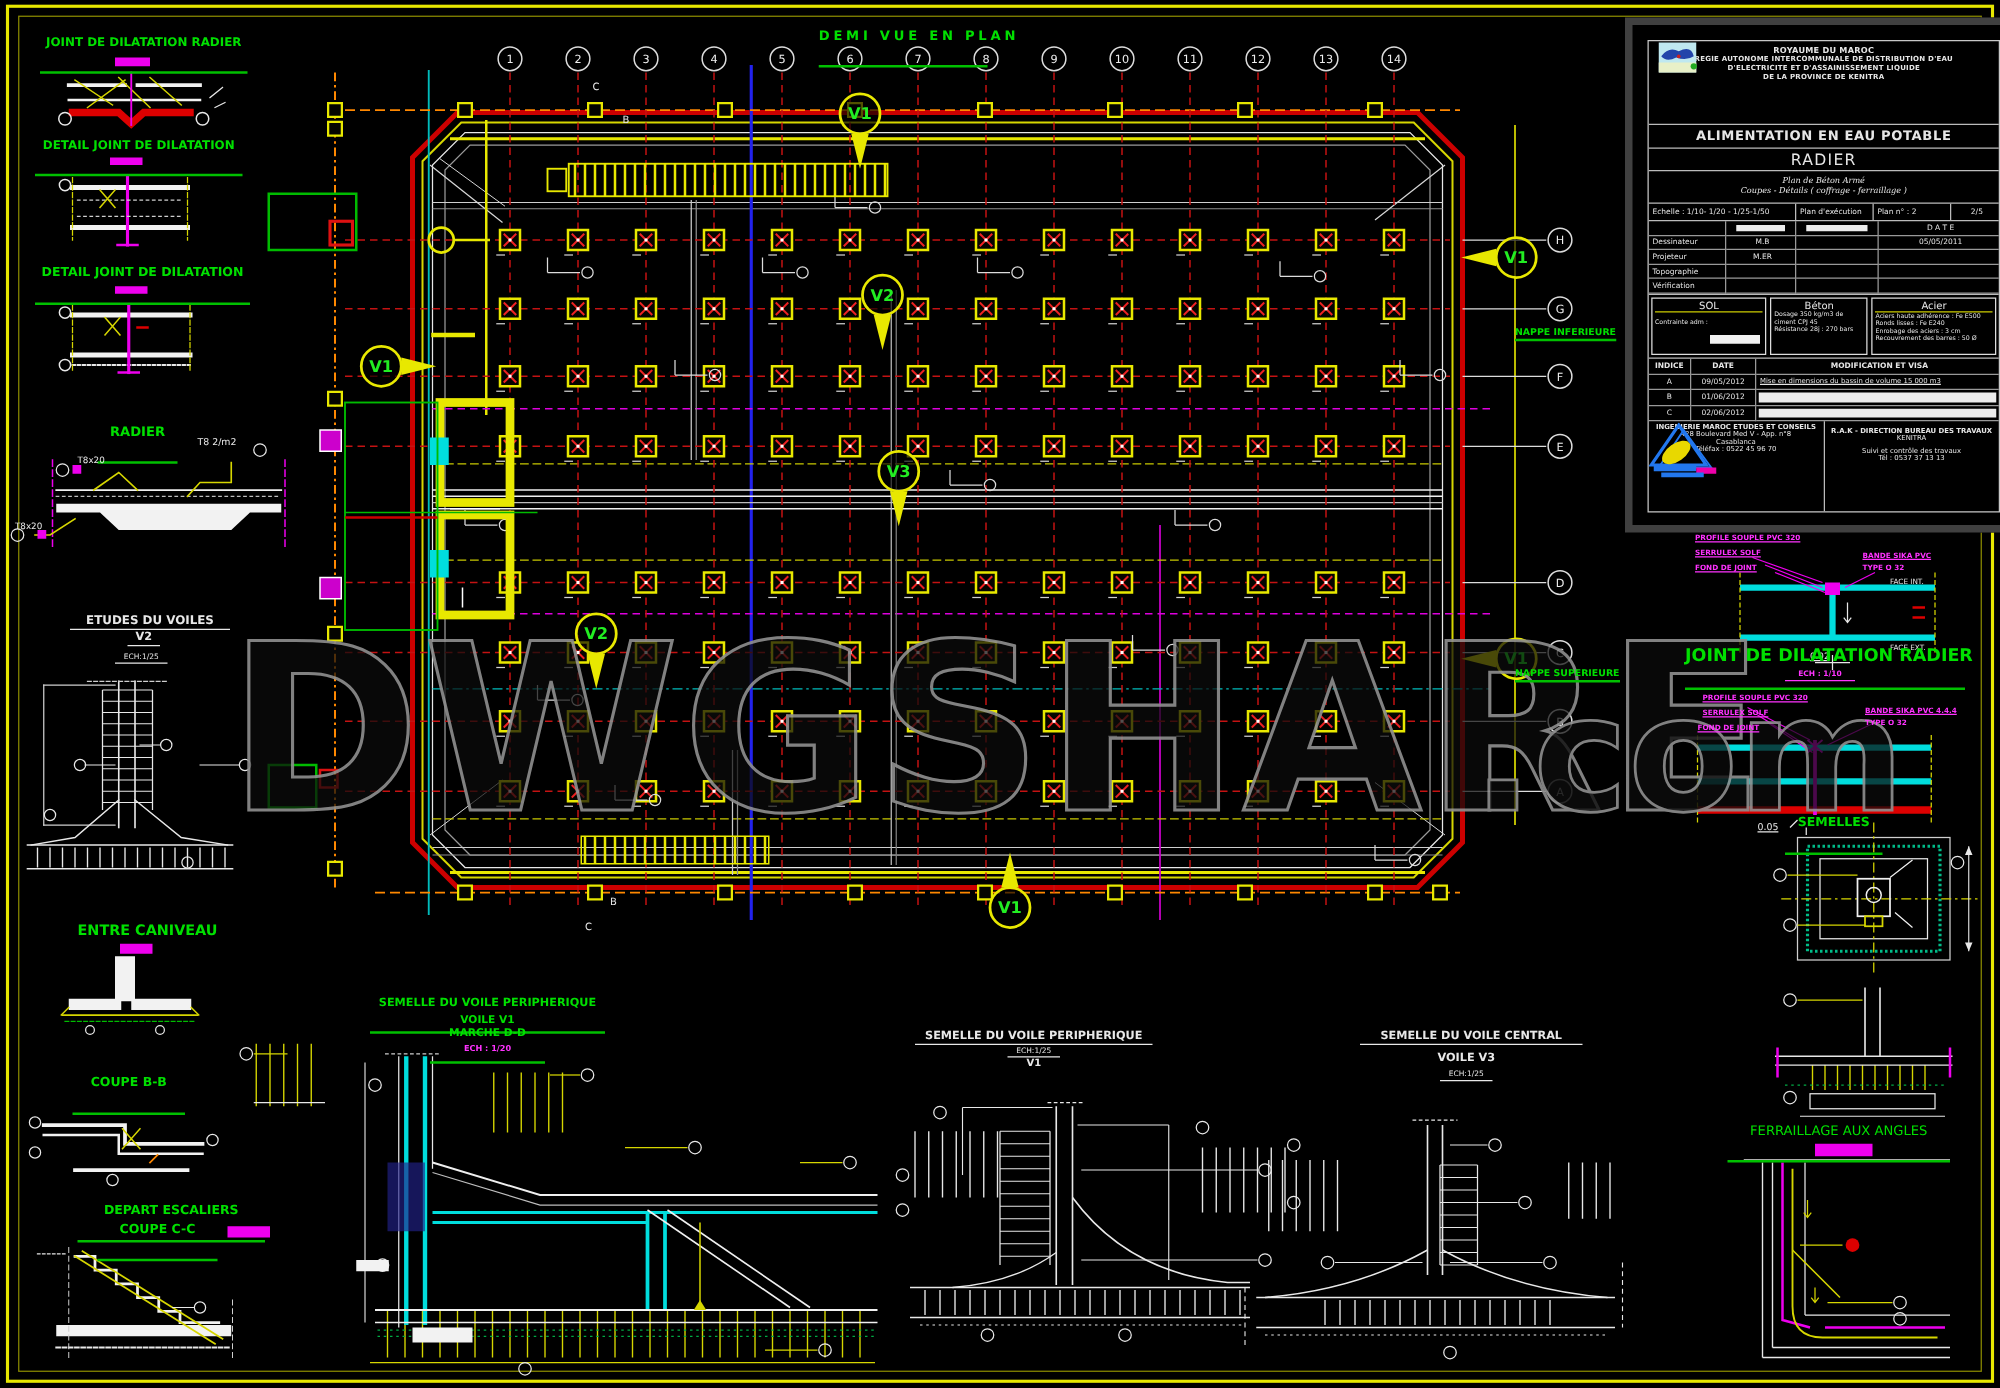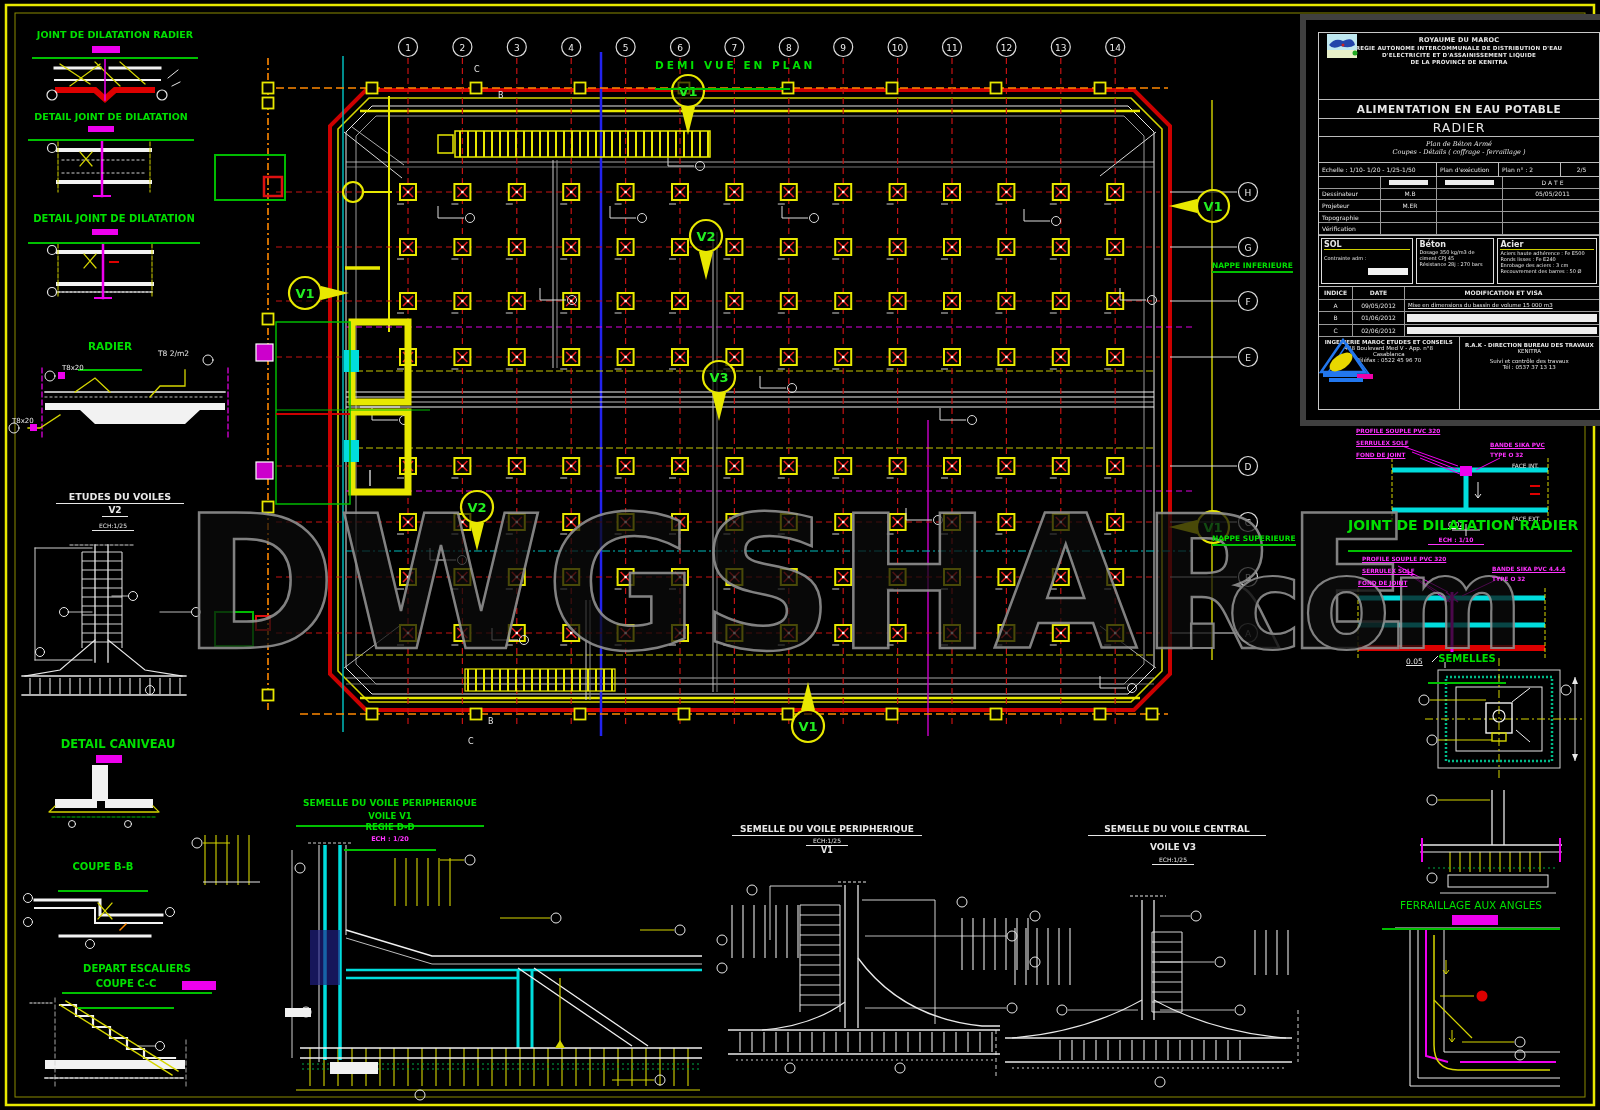--- a/index.html
+++ b/index.html
@@ -35,21 +35,21 @@
   .tb-scale div{border-right:1px solid #bbb;height:100%;display:flex;align-items:center;padding-left:3px;}
   .tb-scale div:last-child{border-right:none;justify-content:center;}
   .tb-people{height:58px;display:grid;grid-template-columns:62px 56px 66px 1fr;
              grid-auto-rows:1fr;font-size:6px;background:transparent;}
   .tb-people>div{border-right:1px solid #999;border-bottom:1px solid #999;display:flex;
                  align-items:center;padding-left:3px;position:relative;}
   .tb-people>div:nth-child(4n){border-right:none;justify-content:center;}
   .tb-people .wbar{position:absolute;left:8px;top:3px;right:8px;bottom:3px;background:#ececec;}
   .tb-boxes{height:46px;display:flex;gap:3px;padding:2px;border-bottom:1px solid #bbb;}
   .tb-box{border:1px solid #ddd;flex:1;font-size:5px;position:relative;padding:1px 2px;}
-  .tb-box .bt{font-weight:bold;font-size:8px;border-bottom:1px solid #cccc00;}
+  .tb-box .bt{text-align:center;font-weight:normal;font-size:8px;border-bottom:1px solid #cccc00;}
   .tb-rev{height:50px;display:grid;grid-template-columns:34px 52px 1fr;font-size:6px;}
   .tb-rev>div{border-right:1px solid #999;border-bottom:1px solid #999;display:flex;
               align-items:center;justify-content:center;position:relative;overflow:hidden;}
   .tb-rev>div:nth-child(3n){border-right:none;justify-content:flex-start;padding-left:3px;}
   .tb-rev .wbar2{position:absolute;left:2px;top:2px;right:2px;bottom:2px;background:#ececec;}
   .tb-foot{flex:1;display:flex;}
   .tb-foot .fc{flex:1;border-right:1px solid #bbb;font-size:5.5px;text-align:center;
                padding-top:2px;position:relative;}
   .tb-foot .fc:last-child{border-right:none;}
 </style>
@@ -1318,60 +1318,60 @@
     <line x1="203" y1="882" x2="260" y2="882" stroke="#e8e8e8" stroke-width="1"></line>
   </g>
 
   <g opacity="0.92">
     <text id="wm-main" x="182" y="648" font-family="DejaVu Sans, sans-serif" font-weight="bold" font-size="186" letter-spacing="2" fill="rgba(12,12,12,0.78)" stroke="#8d8d8d" stroke-width="2.5">DWGSHARE</text>
     <text id="wm-suffix" x="1178" y="648" font-family="DejaVu Sans, sans-serif" font-weight="bold" font-size="128" fill="rgba(12,12,12,0.78)" stroke="#8d8d8d" stroke-width="2.2">.com</text>
   </g>
 </svg>
 
 <div>
-  <div class="lbl green u2 ctr" style="left:655px;top:24px;width:135px;font-size:10.5px;font-weight:bold;letter-spacing:3px;position:absolute;margin-top:36px;">DEMI VUE EN PLAN</div>
+  <div class="lbl green u2 ctr" style="left:655px;top:24px;width:135px;font-size:10.5px;font-weight:bold;letter-spacing:3px;position:absolute;">DEMI VUE EN PLAN</div>
 
   <div class="lbl green u2 ctr" style="left:32px;top:30px;width:166px;font-size:9.5px;font-weight:bold;">JOINT DE DILATATION RADIER</div>
   <div class="bar-mag" style="left:92px;top:46px;width:28px;height:7px;"></div>
 
   <div class="lbl green u2 ctr" style="left:28px;top:112px;width:166px;font-size:9.5px;font-weight:bold;">DETAIL JOINT DE DILATATION</div>
   <div class="bar-mag" style="left:88px;top:126px;width:26px;height:6px;"></div>
 
   <div class="lbl green u2 ctr" style="left:28px;top:214px;width:172px;font-size:10px;font-weight:bold;">DETAIL JOINT DE DILATATION</div>
   <div class="bar-mag" style="left:92px;top:229px;width:26px;height:6px;"></div>
 
   <div class="lbl green u2 ctr" style="left:78px;top:341px;width:64px;font-size:10.5px;font-weight:bold;">RADIER</div>
   <span class="lbl white" style="left:62px;top:365px;font-size:7px;">T8x20</span>
   <span class="lbl white" style="left:158px;top:350px;font-size:7.5px;">T8 2/m2</span>
   <span class="lbl white" style="left:12px;top:418px;font-size:7px;">T8x20</span>
 
   <div class="lbl white u ctr" style="left:56px;top:492px;width:128px;font-size:9.5px;font-weight:bold;">ETUDES DU VOILES</div>
   <div class="lbl white u ctr" style="left:102px;top:506px;width:26px;font-size:9px;font-weight:bold;">V2</div>
   <div class="lbl white u ctr" style="left:92px;top:523px;width:42px;font-size:6px;">ECH:1/25</div>
 
-  <div class="lbl green ctr" style="left:48px;top:738px;width:140px;font-size:11.5px;font-weight:bold;">DETAIL CANIVEAU</div>
+  <div class="lbl green ctr" style="left:48px;top:738px;width:140px;font-size:11.5px;font-weight:bold;">ENTRE CANIVEAU</div>
   <div class="bar-mag" style="left:96px;top:755px;width:26px;height:8px;"></div>
 
   <div class="lbl green u2 ctr" style="left:58px;top:862px;width:90px;font-size:10px;font-weight:bold;">COUPE B-B</div>
 
   <div class="lbl green u2 ctr" style="left:62px;top:964px;width:150px;font-size:10px;font-weight:bold;">DEPART ESCALIERS</div>
   <div class="lbl green u2 ctr" style="left:78px;top:979px;width:96px;font-size:10px;font-weight:bold;">COUPE C-C</div>
   <div class="bar-mag" style="left:182px;top:981px;width:34px;height:9px;"></div>
 
   <div class="lbl green u" style="left:1212px;top:262px;font-size:7.5px;font-weight:bold;border-bottom:2px solid #00c000;">NAPPE INFERIEURE</div>
   <div class="lbl green u" style="left:1212px;top:535px;font-size:7.5px;font-weight:bold;border-bottom:2px solid #00c000;">NAPPE SUPERIEURE</div>
 
   <span class="lbl white" style="left:474px;top:66px;font-size:8px;">C</span>
   <span class="lbl white" style="left:498px;top:92px;font-size:8px;">B</span>
   <span class="lbl white" style="left:488px;top:718px;font-size:8px;">B</span>
   <span class="lbl white" style="left:468px;top:738px;font-size:8px;">C</span>
 
   <div class="lbl green u2 ctr" style="left:296px;top:799px;width:188px;font-size:9px;font-weight:bold;">SEMELLE DU VOILE PERIPHERIQUE</div>
   <div class="lbl green ctr" style="left:346px;top:812px;width:88px;font-size:8.5px;font-weight:bold;">VOILE V1</div>
-  <div class="lbl green u2 ctr" style="left:344px;top:823px;width:92px;font-size:8.5px;font-weight:bold;">REGIE D-D</div>
+  <div class="lbl green u2 ctr" style="left:344px;top:823px;width:92px;font-size:8.5px;font-weight:bold;">MARCHE D-D</div>
   <div class="lbl mag ctr" style="left:352px;top:836px;width:76px;font-size:6.5px;font-weight:bold;">ECH : 1/20</div>
 
   <div class="lbl white u ctr" style="left:732px;top:825px;width:190px;font-size:9px;font-weight:bold;">SEMELLE DU VOILE PERIPHERIQUE</div>
   <div class="lbl white u ctr" style="left:806px;top:838px;width:42px;font-size:6px;">ECH:1/25</div>
   <div class="lbl white ctr" style="left:816px;top:847px;width:22px;font-size:8px;font-weight:bold;">V1</div>
 
   <div class="lbl white u ctr" style="left:1088px;top:825px;width:178px;font-size:9px;font-weight:bold;">SEMELLE DU VOILE CENTRAL</div>
   <div class="lbl white ctr" style="left:1138px;top:843px;width:70px;font-size:9px;font-weight:bold;">VOILE V3</div>
   <div class="lbl white u ctr" style="left:1152px;top:857px;width:42px;font-size:6px;">ECH:1/25</div>
 

